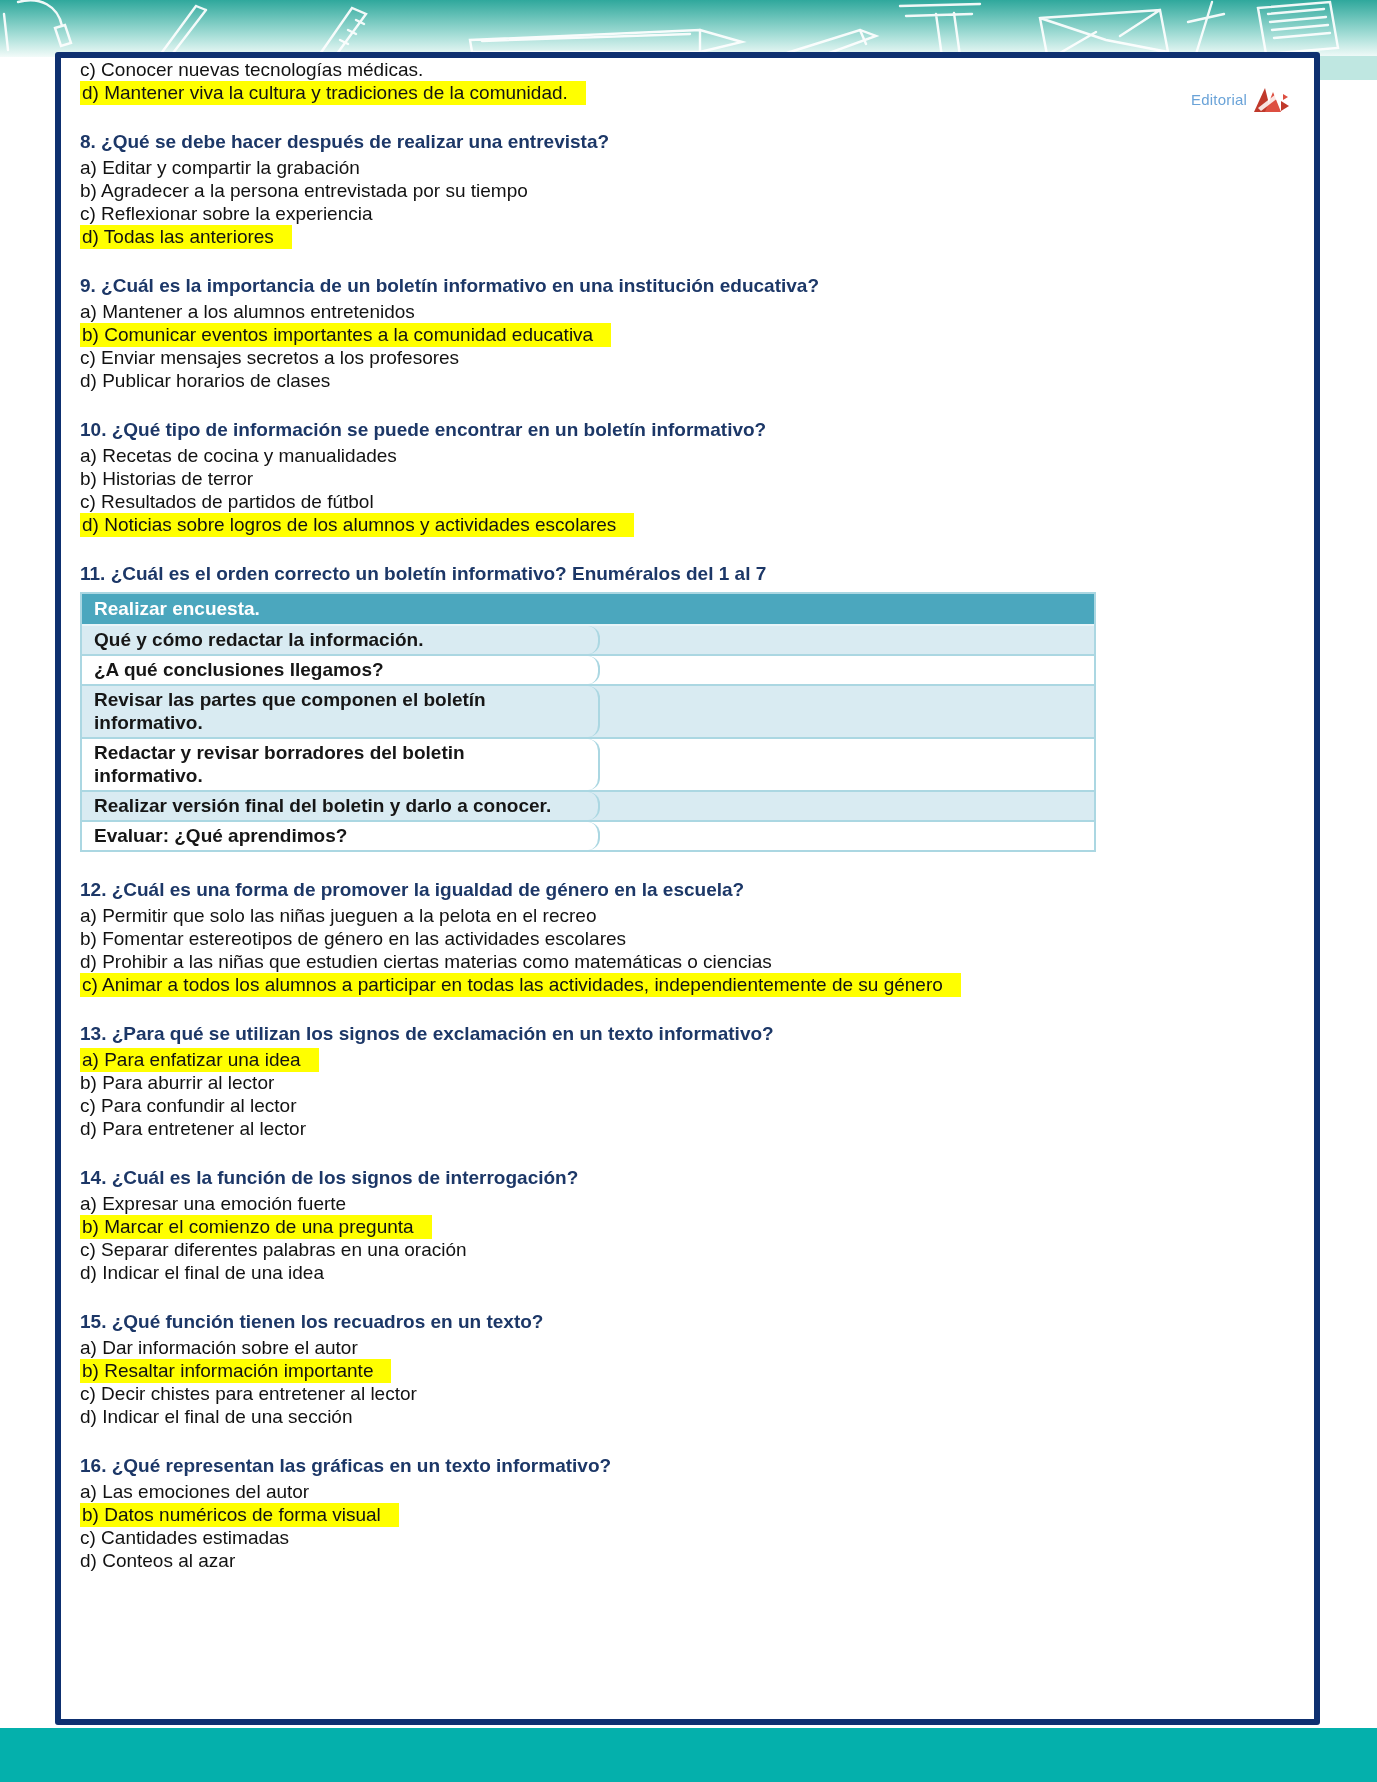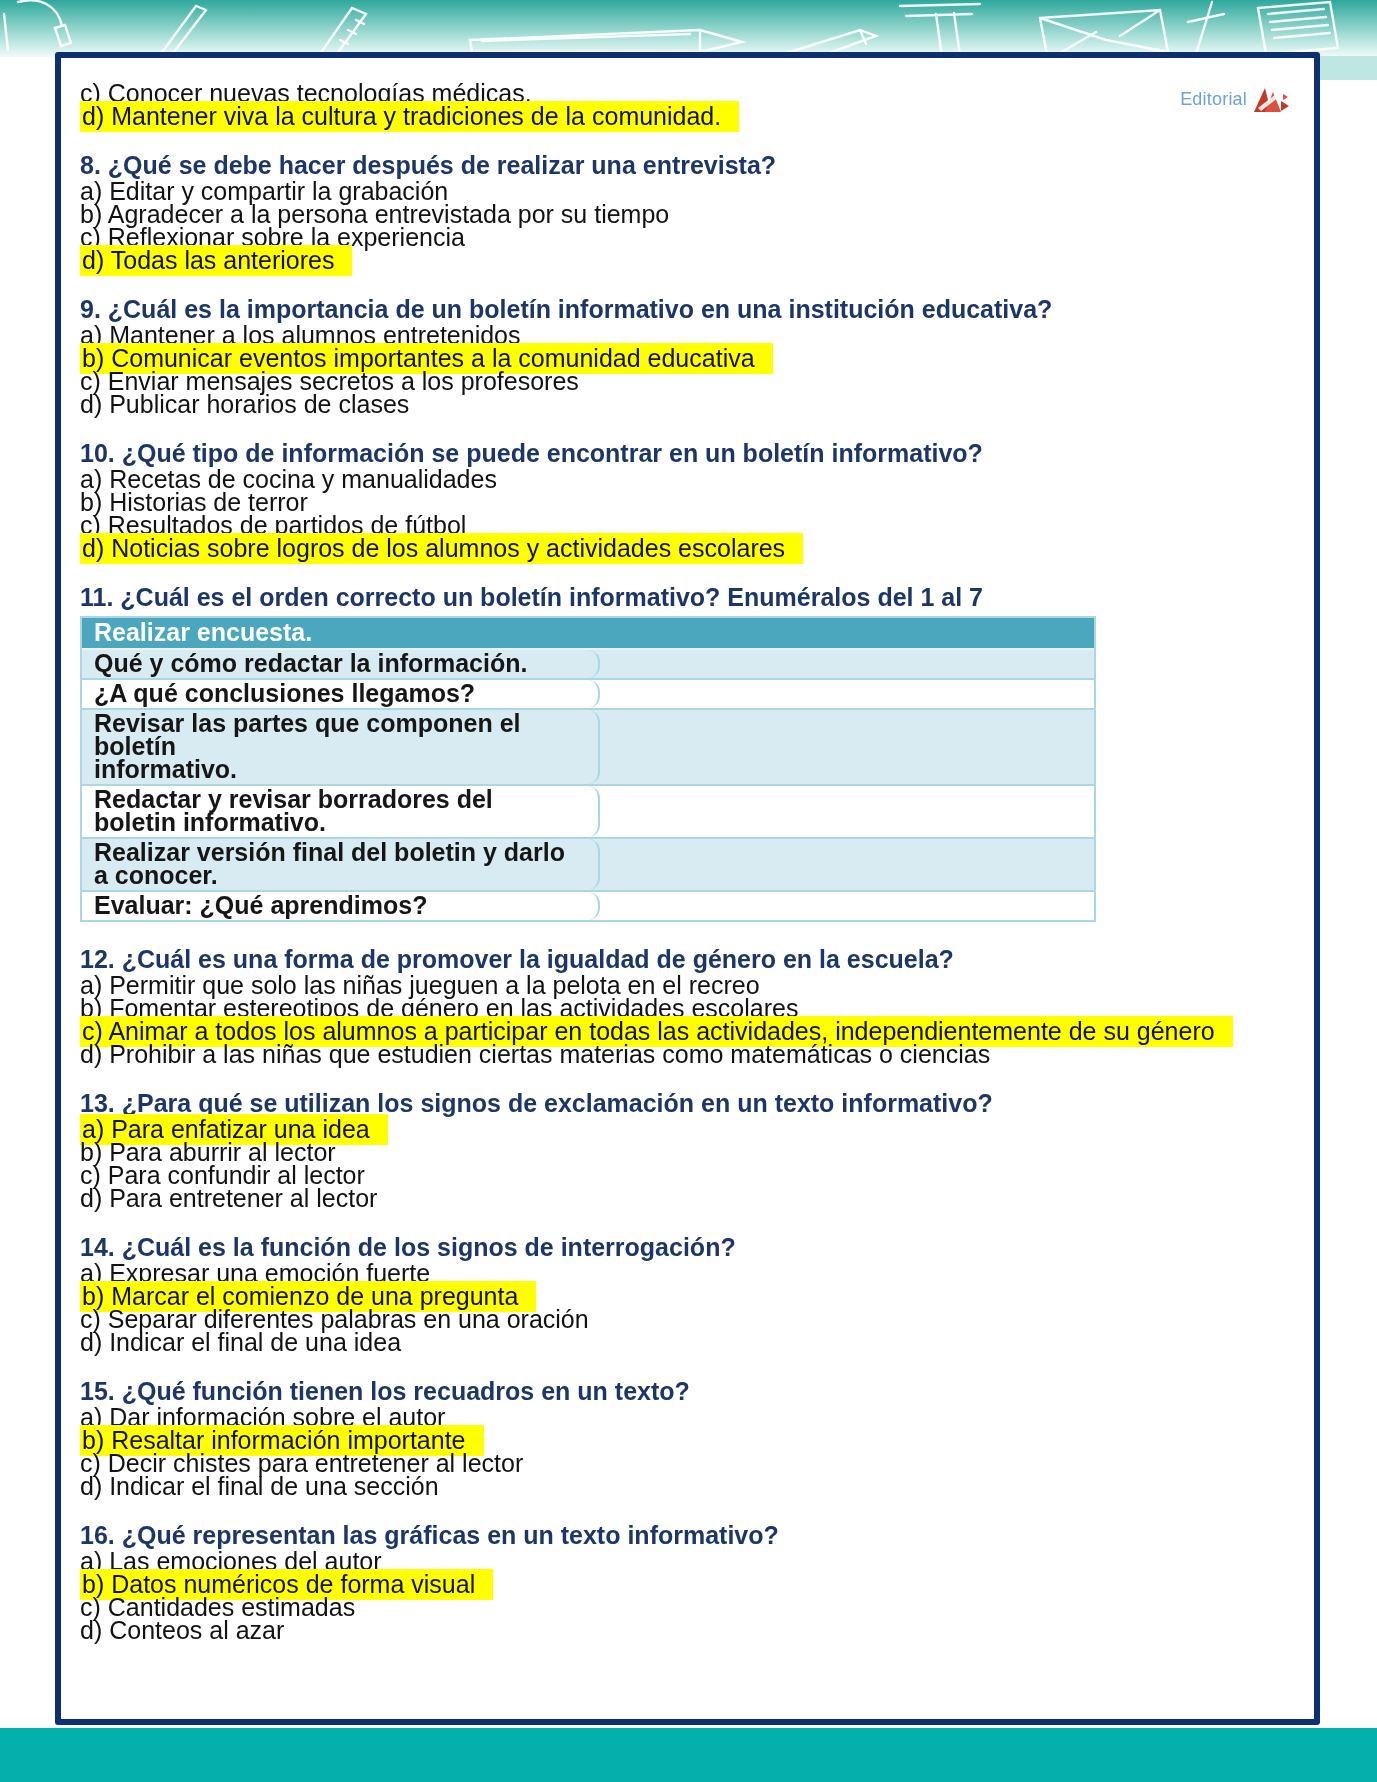--- a/index.html
+++ b/index.html
@@ -39,29 +39,29 @@
   }
   
   .panel{
     position:absolute; left:55px; top:52px; width:1265px; height:1673px;
     background:#ffffff;
     border:6px solid var(--navy_border);
     border-radius:3px;
     z-index:2;
   }
   .content{
-    position:absolute; left:19px; top:24px; right:18px;
-    font-size:25px; line-height:23px; color:var(--body_text);
+    position:absolute; left:19px; top:0; right:18px;
+    font-size:19px; line-height:23px; color:var(--body_text);
   }
   
   .logo{
     position:absolute; top:26px; right:24px;
     display:flex; align-items:center; gap:5px; z-index:3;
   }
-  .logo-text{color:var(--logo_blue); font-size:18px; letter-spacing:.2px;}
+  .logo-text{color:var(--logo_blue); font-size:15px; letter-spacing:.2px;}
   
   .question{margin-top:26px;}
   .question.first{margin-top:0;}
   .q-title{
     font-weight:bold; color:var(--title_navy);
     margin-bottom:3px;
   }
   .option{color:var(--body_text);}
   .opt{white-space:nowrap;}
   .hl{background:var(--highlight); padding:1px 18px 2px 2px;}
@@ -194,22 +194,22 @@
           <div class="t-left">Evaluar: ¿Qué aprendimos?</div>
           <div class="t-right"></div>
         </div>
       </div>
     </section>
 
     <section class="question">
       <p class="q-title">12. ¿Cuál es una forma de promover la igualdad de género en la escuela?</p>
       <p class="option"><span class="opt">a) Permitir que solo las niñas jueguen a la pelota en el recreo</span></p>
       <p class="option"><span class="opt">b) Fomentar estereotipos de género en las actividades escolares</span></p>
+      <p class="option"><span class="opt">d) Prohibir a las niñas que estudien ciertas materias como matemáticas o ciencias</span></p>
       <p class="option"><span class="opt hl">c) Animar a todos los alumnos a participar en todas las actividades, independientemente de su género</span></p>
-      <p class="option"><span class="opt">d) Prohibir a las niñas que estudien ciertas materias como matemáticas o ciencias</span></p>
     </section>
 
     <section class="question">
       <p class="q-title">13. ¿Para qué se utilizan los signos de exclamación en un texto informativo?</p>
       <p class="option"><span class="opt hl">a) Para enfatizar una idea</span></p>
       <p class="option"><span class="opt">b) Para aburrir al lector</span></p>
       <p class="option"><span class="opt">c) Para confundir al lector</span></p>
       <p class="option"><span class="opt">d) Para entretener al lector</span></p>
     </section>
 

